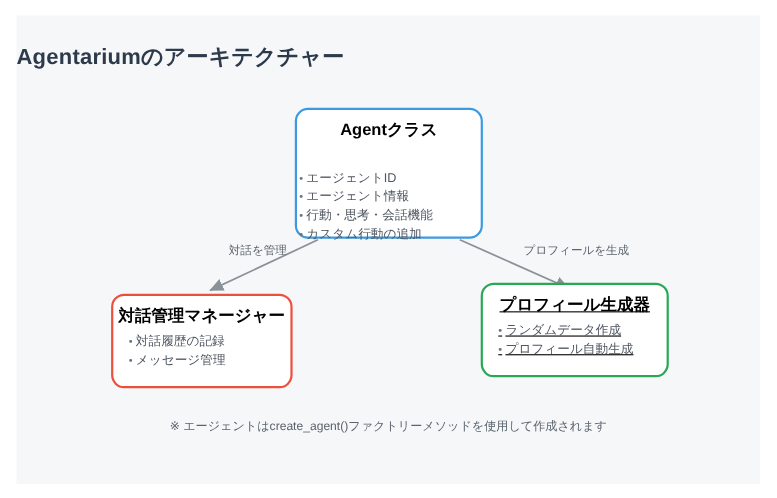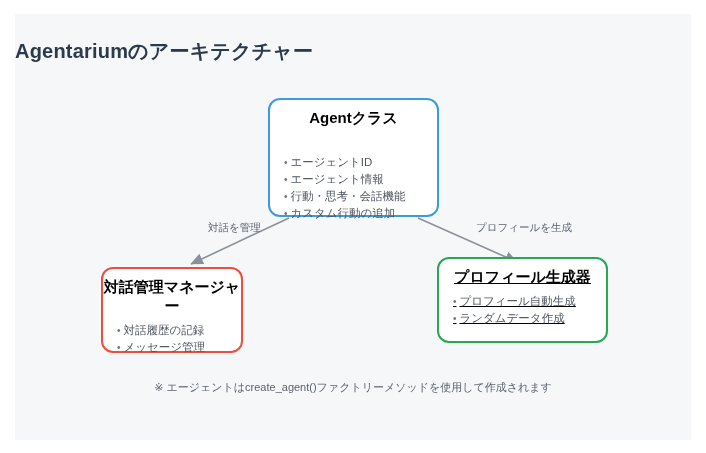--- a/index.html
+++ b/index.html
@@ -64,27 +64,27 @@
     font-size: 10px;
   }
   #node-agent {
     left: 253px;
     top: 84px;
     width: 171px;
     height: 119px;
     border: 2px solid #3c9ae0;
   }
   #node-agent .node-list {
-    padding-left: 14px;
+    padding-left: 2px;
     margin-top: 26px;
   }
   #node-conversation {
     left: 86px;
     top: 253px;
-    width: 142px;
+    width: 165px;
     height: 86px;
     border: 2px solid #ee4f3c;
   }
   #node-profile {
     left: 422px;
     top: 243px;
     width: 171px;
     height: 86px;
     border: 2px solid #28a855;
     text-decoration: underline;
@@ -148,20 +148,20 @@
     <div class="node-title">対話管理マネージャー</div>
     <ul class="node-list">
       <li>対話履歴の記録</li>
       <li>メッセージ管理</li>
     </ul>
   </div>
 
   <div class="node" id="node-profile" style="border-color: rgb(40, 168, 85);">
     <div class="node-title">プロフィール生成器</div>
     <ul class="node-list">
+      <li>ランダムデータ作成</li>
       <li>プロフィール自動生成</li>
-      <li>ランダムデータ作成</li>
     </ul>
   </div>
 
   <div id="footnote">※ エージェントはcreate_agent()ファクトリーメソッドを使用して作成されます</div>
 
 </div>
 
 </body></html>

